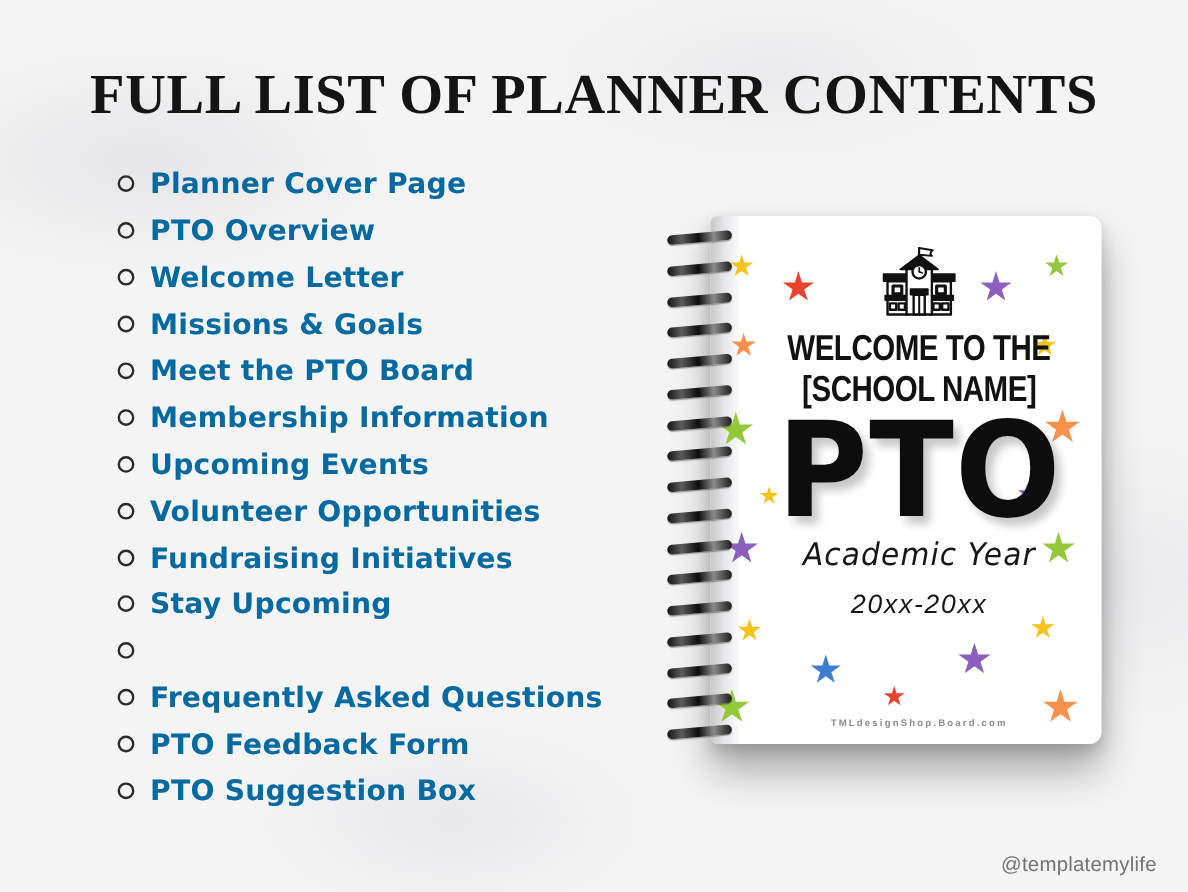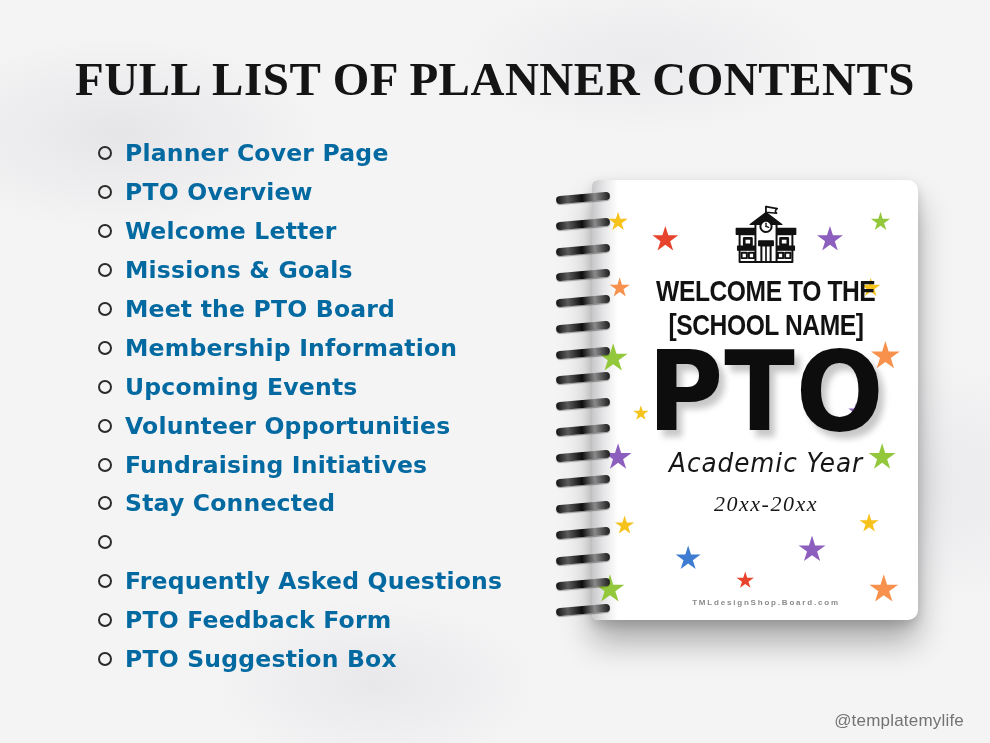--- a/index.html
+++ b/index.html
@@ -64,21 +64,21 @@
   .cover-acronym{
     font-family:"DejaVu Sans",sans-serif;font-weight:700;font-size:110px;line-height:.95;
     color:#0d0d0d;margin-top:-2px;letter-spacing:1px;
     text-shadow:6px 7px 7px rgba(0,0,0,.22);transform:scaleX(.94);
   }
   .cover-subtitle{
     font-family:"DejaVu Sans",sans-serif;font-style:italic;font-size:26px;font-weight:500;
     color:#161616;margin-top:4px;letter-spacing:1px;transform:scaleX(.95);
   }
   .cover-years{
-    font-family:Liberation Serif, serif;font-style:italic;font-size:22px;font-weight:500;
+    font-family:Liberation Sans, sans-serif;font-style:italic;font-size:22px;font-weight:500;
     color:#161616;margin-top:13px;letter-spacing:1.5px;
   }
   .cover-credit{
     position:absolute;bottom:13px;left:22px;right:0;text-align:center;
     font-size:8px;letter-spacing:1.8px;color:#8b8b8b;font-weight:700;
   }
   .star{
     position:absolute;display:block;transform:translate(-50%,-50%);
     clip-path:polygon(50% 0%,61% 35%,98% 35%,68% 57%,79% 91%,50% 70%,21% 91%,32% 57%,2% 35%,39% 35%);
   }
@@ -125,21 +125,21 @@
     <li class="item">
       <span class="bullet"></span>
       <span class="item-text">Volunteer Opportunities</span>
     </li>
     <li class="item">
       <span class="bullet"></span>
       <span class="item-text">Fundraising Initiatives</span>
     </li>
     <li class="item">
       <span class="bullet"></span>
-      <span class="item-text">Stay Connected</span>
+      <span class="item-text">Stay Upcoming</span>
     </li>
     <li class="item">
       <span class="bullet"></span>
     </li>
     <li class="item">
       <span class="bullet"></span>
       <span class="item-text">Frequently Asked Questions</span>
     </li>
     <li class="item">
       <span class="bullet"></span>

